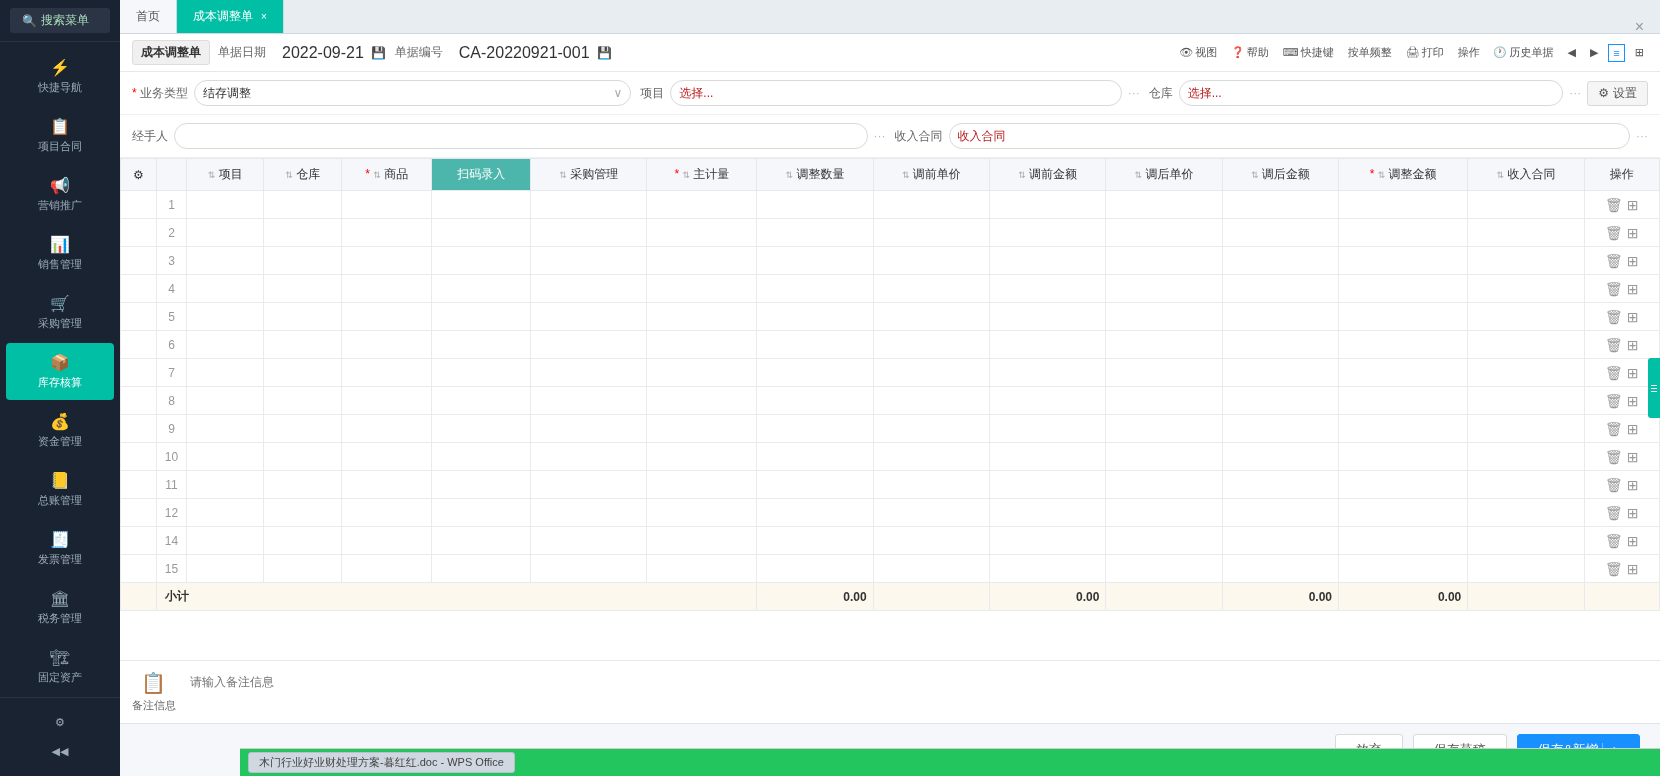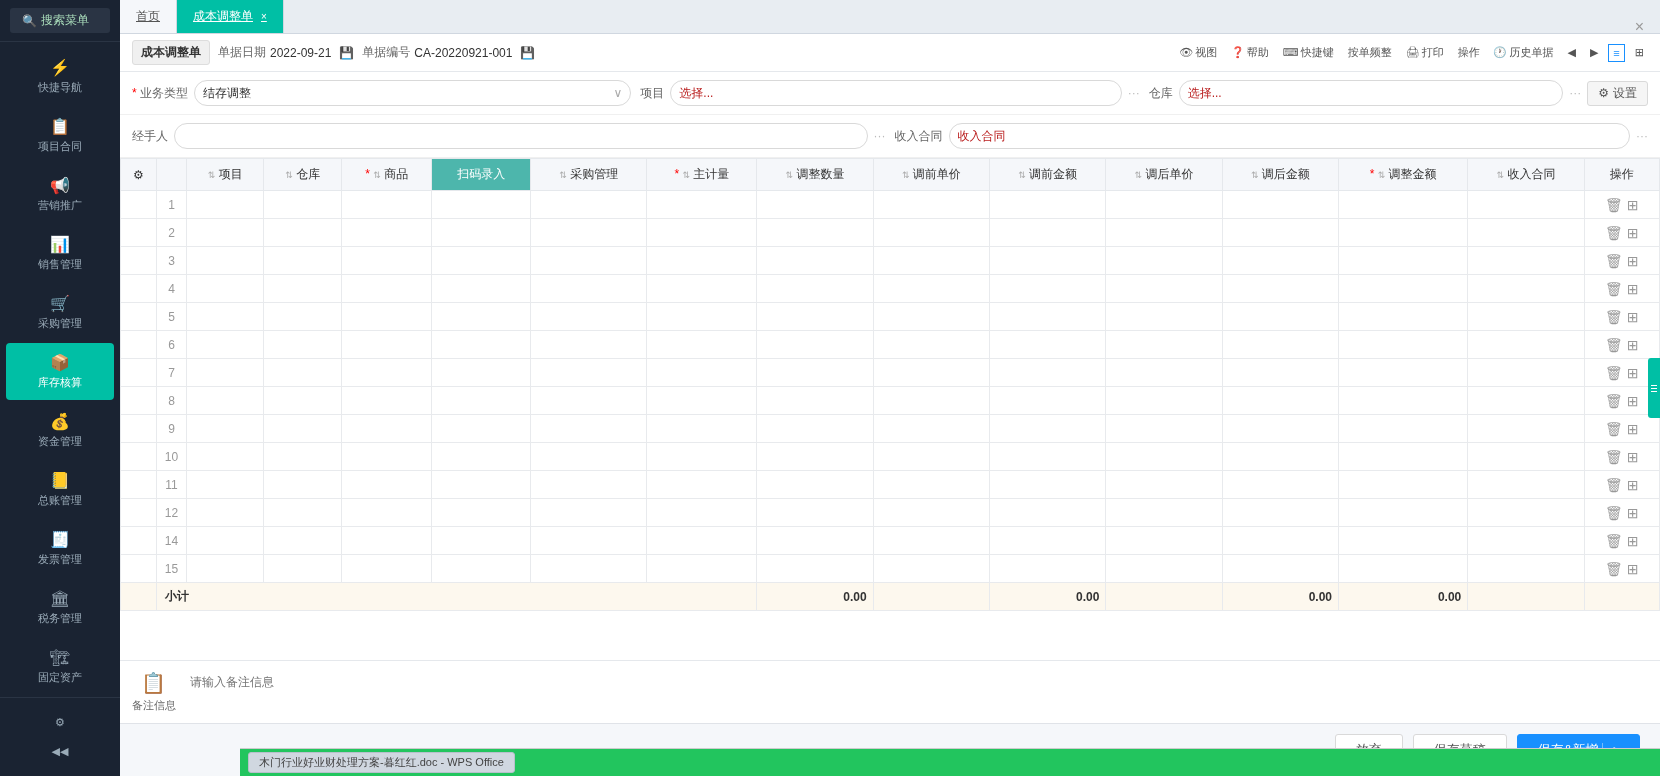--- a/index.html
+++ b/index.html
@@ -17,34 +17,34 @@
     .sidebar-item.active { background: #00bfa5; color: #fff; }
     .sidebar-item .icon { font-size: 16px; margin-bottom: 3px; }
     .sidebar-bottom { padding: 10px 0; border-top: 1px solid #2a3444; }
     .sidebar-bottom-item { display: flex; flex-direction: column; align-items: center; padding: 8px 5px; cursor: pointer; color: #9aabb8; font-size: 11px; }
     
     
     .main-content { flex: 1; display: flex; flex-direction: column; background: #f0f2f5; overflow: hidden; }
     
     
     .tab-bar { display: flex; align-items: center; background: #e8edf2; border-bottom: 1px solid #d0d7e0; height: 34px; flex-shrink: 0; }
-    .tab { display: flex; align-items: center; padding: 0 16px; height: 100%; font-size: 12px; cursor: pointer; border-right: 1px solid #d0d7e0; text-decoration: underline; }
+    .tab { display: flex; align-items: center; padding: 0 16px; height: 100%; font-size: 12px; cursor: pointer; border-right: 1px solid #d0d7e0; }
     .tab.home { background: #f5f7fa; color: #555; }
     .tab.active { background: #00bfa5; color: #fff; }
     .tab .tab-close { margin-left: 8px; font-size: 10px; cursor: pointer; }
     
     
     .document-area { flex: 1; display: flex; flex-direction: column; background: #fff; margin: 0; overflow: hidden; }
     
     
     .toolbar { display: flex; align-items: center; padding: 6px 12px; background: #fff; border-bottom: 1px solid #e5e8ec; flex-shrink: 0; gap: 8px; }
     .toolbar-label { color: #333; font-size: 12px; font-weight: bold; }
-    .toolbar-field { display: flex; align-items: center; gap: 4px; }
+    .toolbar-field { display: flex; align-items: center; gap: 16px; }
     .toolbar-field label { color: #666; font-size: 12px; }
-    .toolbar-field span { color: #333; font-size: 12px; }
+    .toolbar-field span { color: #333; font-size: 16px; }
     .toolbar-right { margin-left: auto; display: flex; align-items: center; gap: 6px; }
     .toolbar-btn { font-size: 11px; color: #555; cursor: pointer; display: flex; align-items: center; gap: 2px; padding: 2px 4px; }
     
     
     .form-row { display: flex; align-items: center; padding: 8px 12px; gap: 9px; border-bottom: 1px solid #f0f0f0; flex-shrink: 0; }
     .form-field { display: flex; align-items: center; gap: 6px; flex: 1; }
     .form-field .required { color: #f00; }
     .form-field label { color: #666; font-size: 12px; white-space: nowrap; }
     .form-input { flex: 1; border: 1px solid #d9d9d9; border-radius: 13px; padding: 3px 8px; font-size: 12px; min-width: 150px; display: flex; align-items: center; justify-content: space-between; height: 26px; }
     .form-input .placeholder { color: #b91c1c; }

